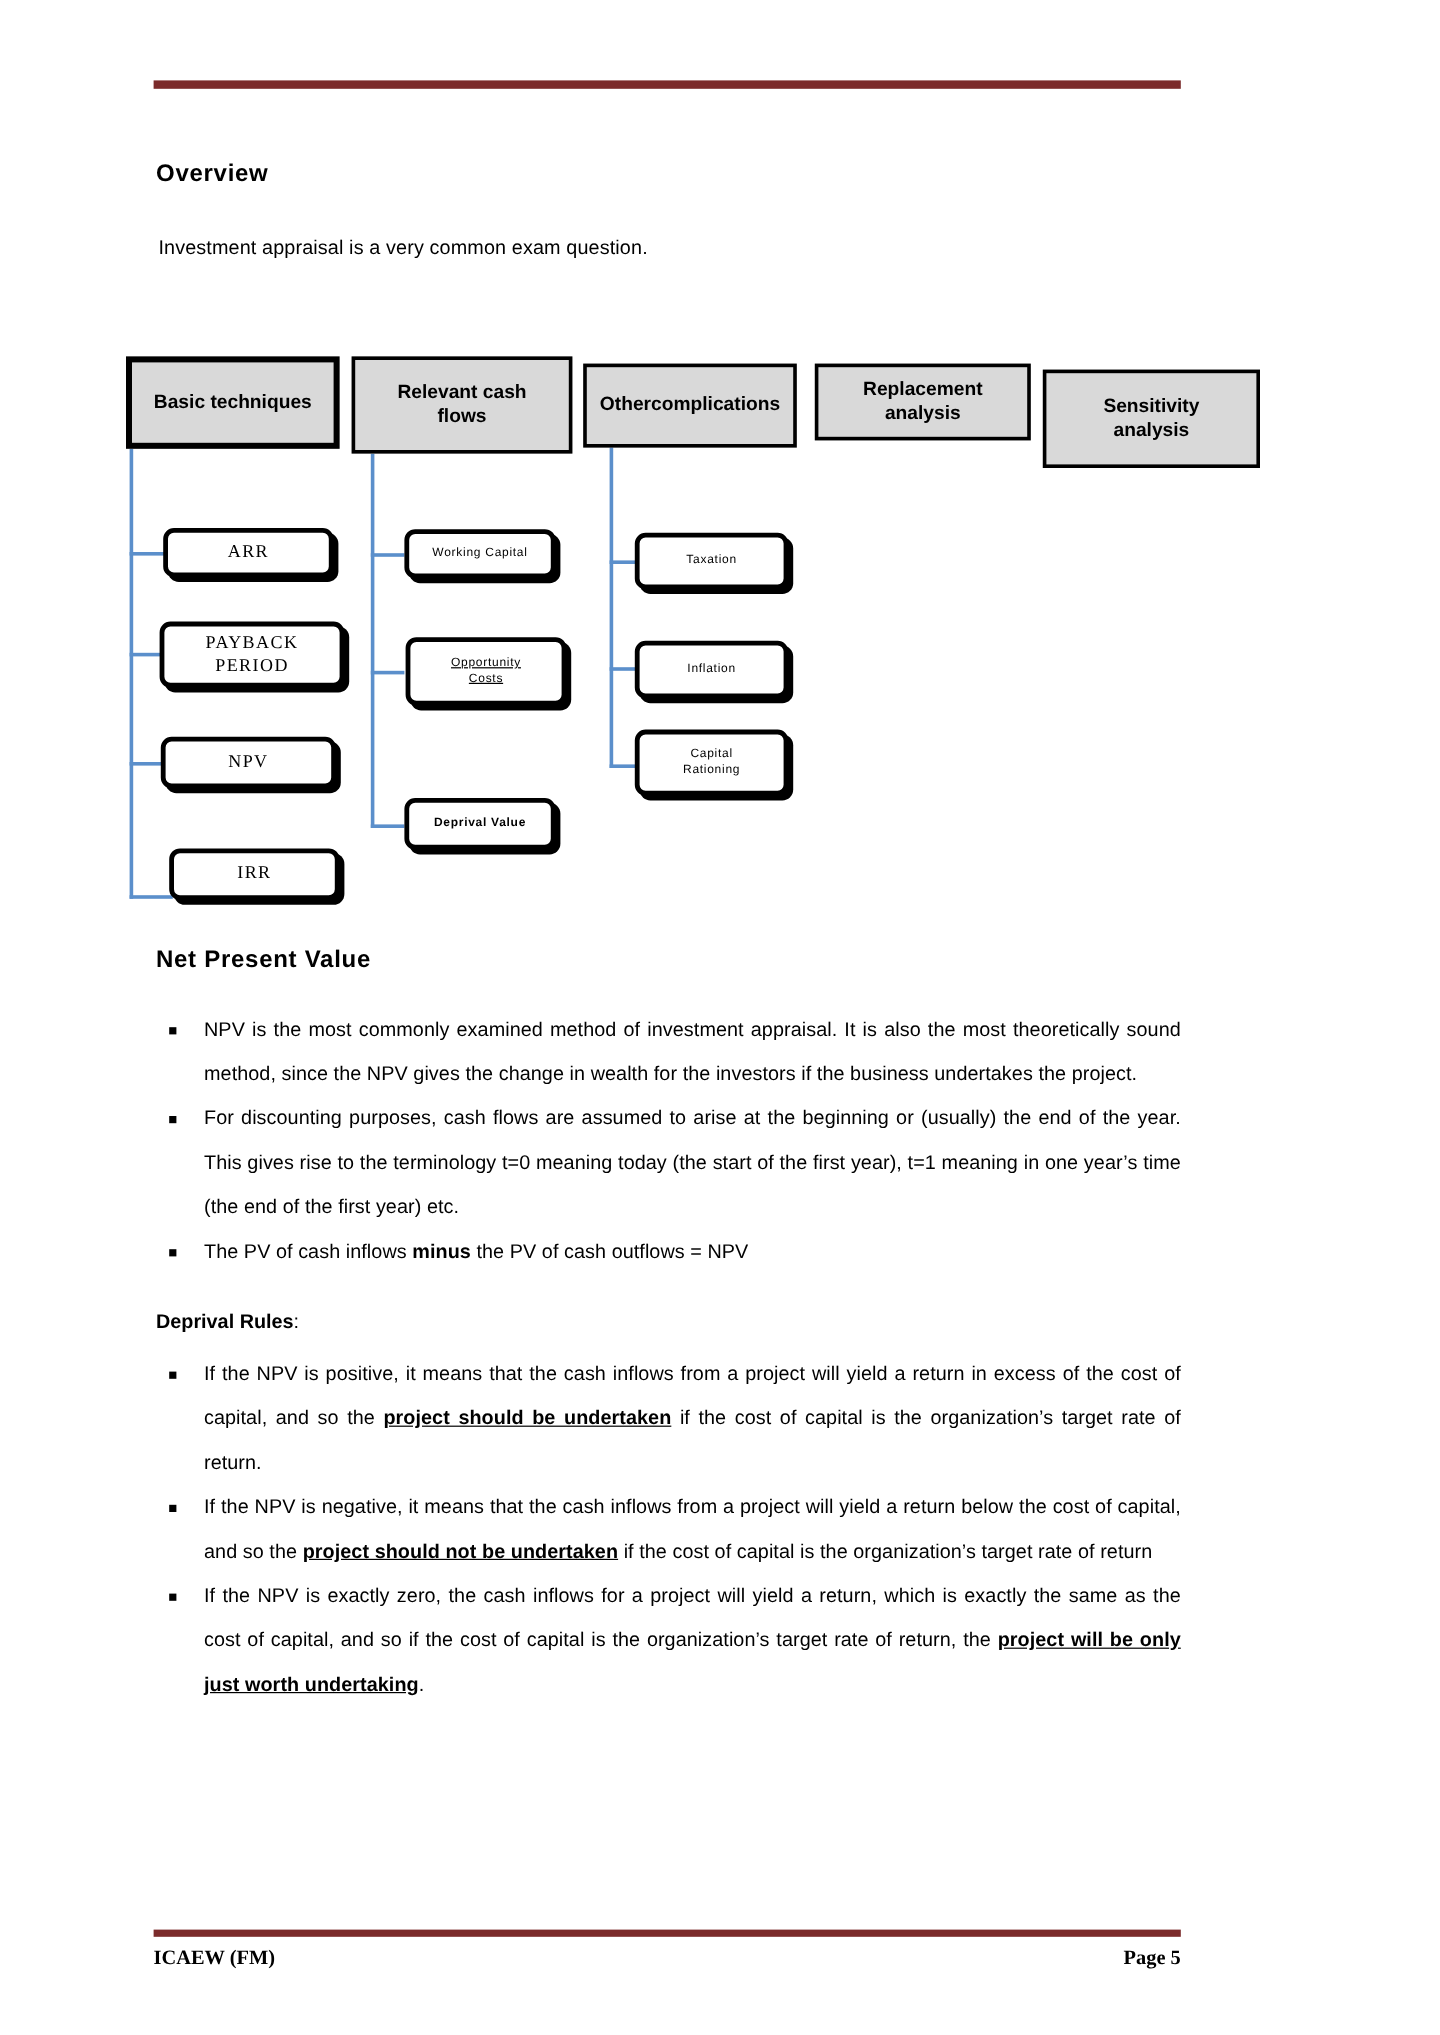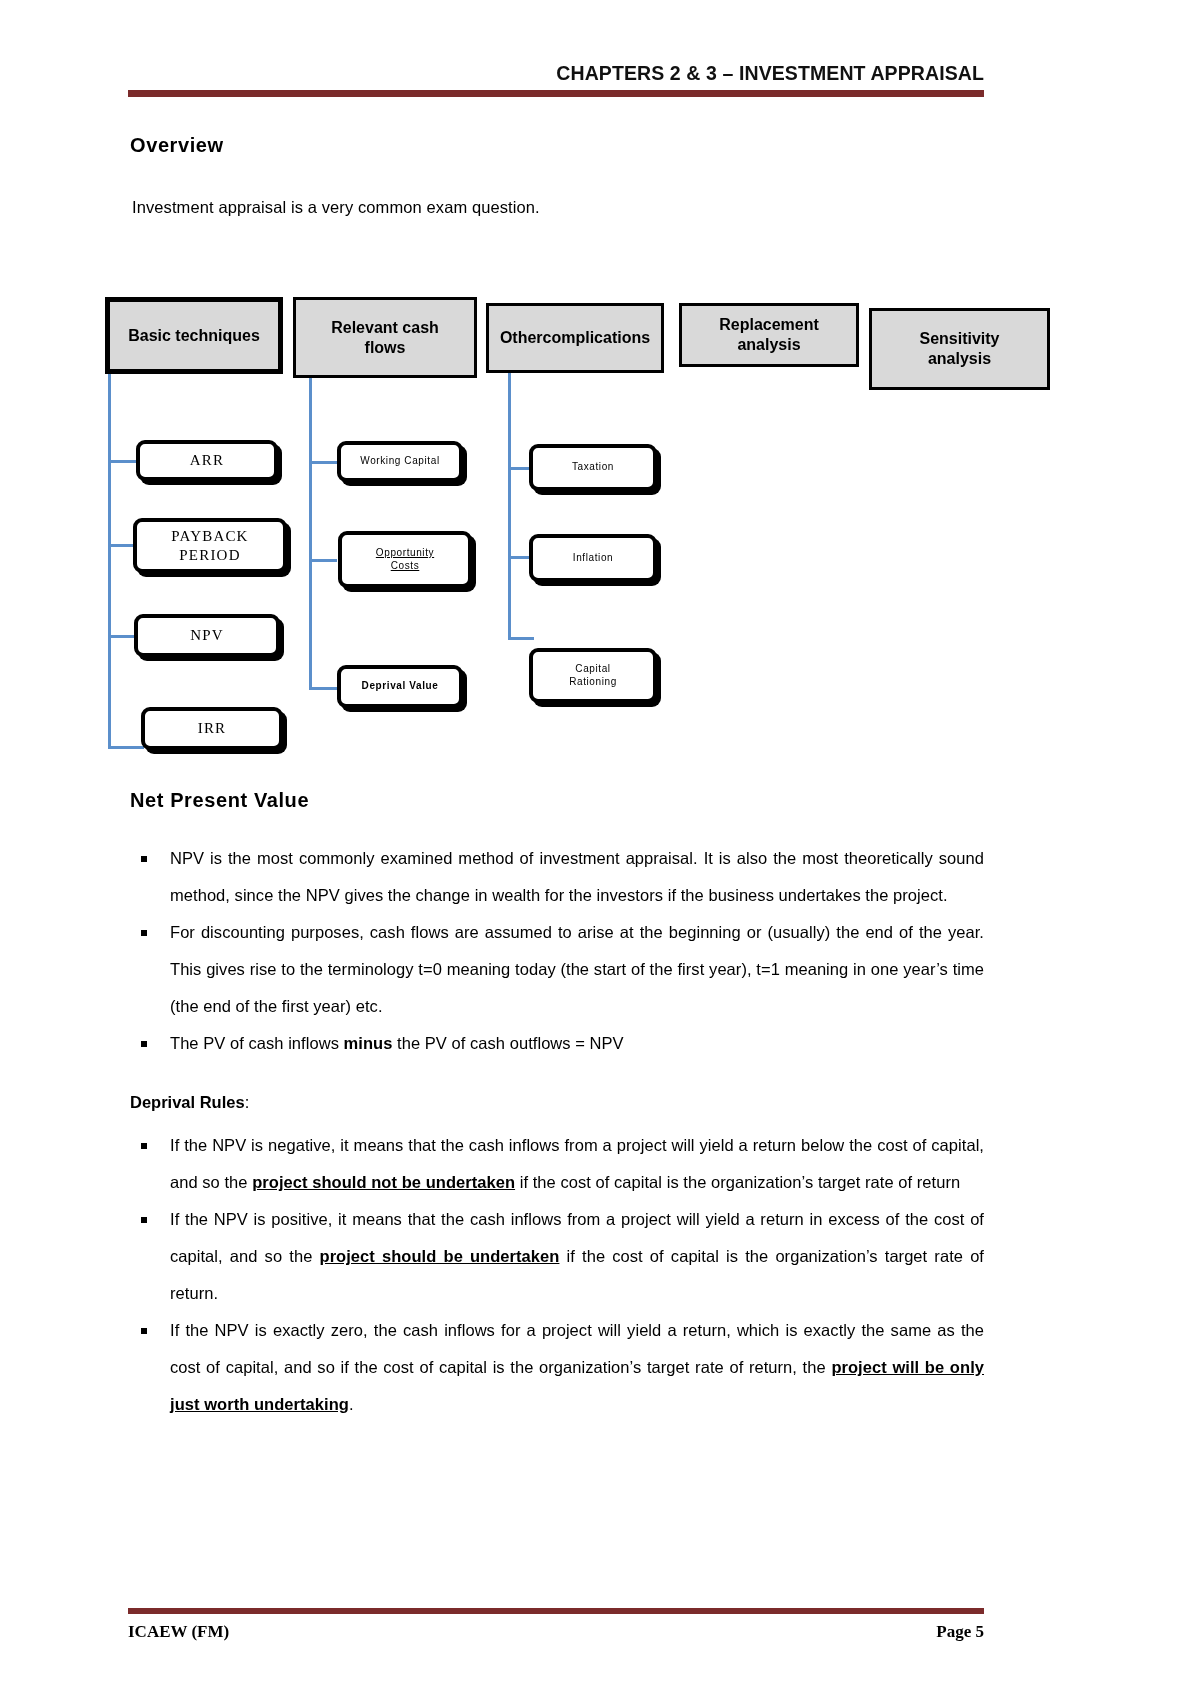--- a/index.html
+++ b/index.html
@@ -172,21 +172,20 @@
     font-size: 17px;
     font-weight: bold;
   }
 </style>
 </head>
 <body>
 
 <div class="page">
 
   <div class="header">
-    <div class="header-title">CHAPTERS 2 &amp; 3 – INVESTMENT APPRAISAL</div>
     <div class="header-rule"></div>
   </div>
 
   <div class="h2" id="overview-heading">Overview</div>
   <div class="intro">Investment appraisal is a very common exam question.</div>
 
   <div class="diagram">
 
     <div class="conn v" style="left:108px; top:374px; height:375px;"></div>
     <div class="conn h" style="left:108px; top:460px; width:30px;"></div>
@@ -259,39 +258,39 @@
     </div>
 
     <div class="node sub" style="left:529px; top:444px; width:128px; height:47px;">
       <span>Taxation</span>
     </div>
 
     <div class="node sub" style="left:529px; top:534px; width:128px; height:48px;">
       <span>Inflation</span>
     </div>
 
-    <div class="node sub" style="left:529px; top:608px; width:128px; height:55px; flex-direction:column;margin-top:40px;">
+    <div class="node sub" style="left:529px; top:608px; width:128px; height:55px; flex-direction:column;">
       <span>Capital</span>
       <span>Rationing</span>
     </div>
   </div>
 
   <div class="h2" id="npv-heading">Net Present Value</div>
   <div class="bullet-list" id="npv-bullets">
       <div class="bullet"><span>NPV is the most commonly examined method of investment appraisal. It is also the most theoretically sound method, since the NPV gives the change in wealth for the investors if the business undertakes the project.</span></div>
       <div class="bullet"><span>For discounting purposes, cash flows are assumed to arise at the beginning or (usually) the end of the year. This gives rise to the terminology t=0 meaning today (the start of the first year), t=1 meaning in one year’s time (the end of the first year) etc.</span></div>
       <div class="bullet"><span>The PV of cash inflows </span><b>minus</b><span> the PV of cash outflows = NPV</span></div>
     </div>
 
   <div id="decision-heading">
     <span>Deprival Rules</span><span class="plain">:</span>
   </div>
   <div class="bullet-list" id="decision-bullets">
+      <div class="bullet"><span>If the NPV is positive, it means that the cash inflows from a project will yield a return in excess of the cost of capital, and so the </span><u class="bu">project should be undertaken</u><span> if the cost of capital is the organization’s target rate of return.</span></div>
       <div class="bullet"><span>If the NPV is negative, it means that the cash inflows from a project will yield a return below the cost of capital, and so the </span><u class="bu">project should not be undertaken</u><span> if the cost of capital is the organization’s target rate of return</span></div>
-      <div class="bullet"><span>If the NPV is positive, it means that the cash inflows from a project will yield a return in excess of the cost of capital, and so the </span><u class="bu">project should be undertaken</u><span> if the cost of capital is the organization’s target rate of return.</span></div>
       <div class="bullet"><span>If the NPV is exactly zero, the cash inflows for a project will yield a return, which is exactly the same as the cost of capital, and so if the cost of capital is the organization’s target rate of return, the </span><u class="bu">project will be only just worth undertaking</u><span>.</span></div>
     </div>
 
   <div class="footer-rule"></div>
   <div class="footer">
     <span>ICAEW (FM)</span>
     <span>Page 5</span>
   </div>
 
 </div>

